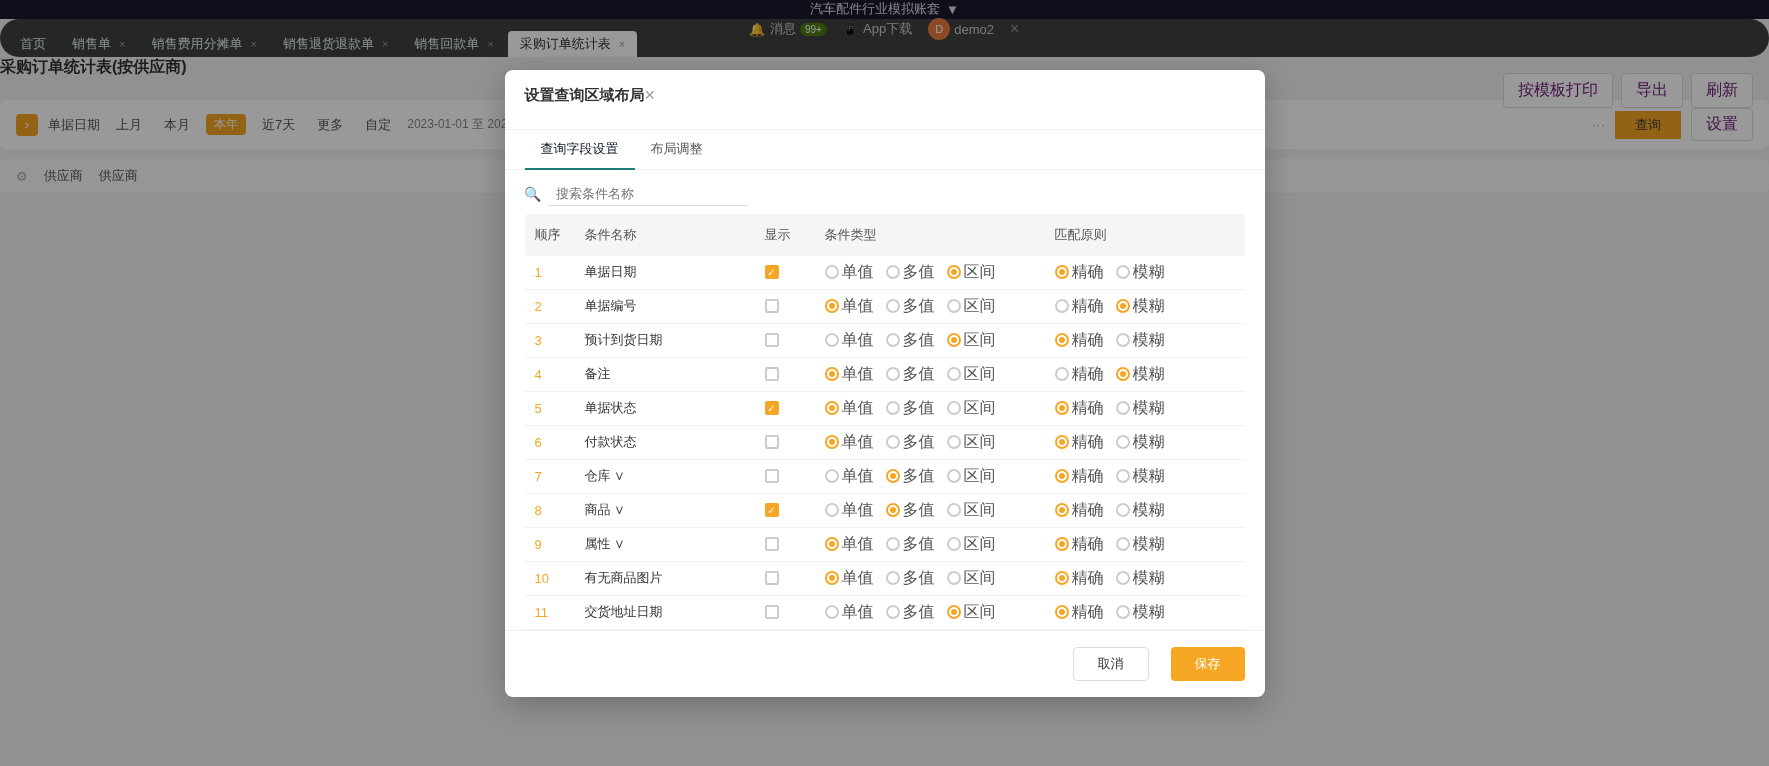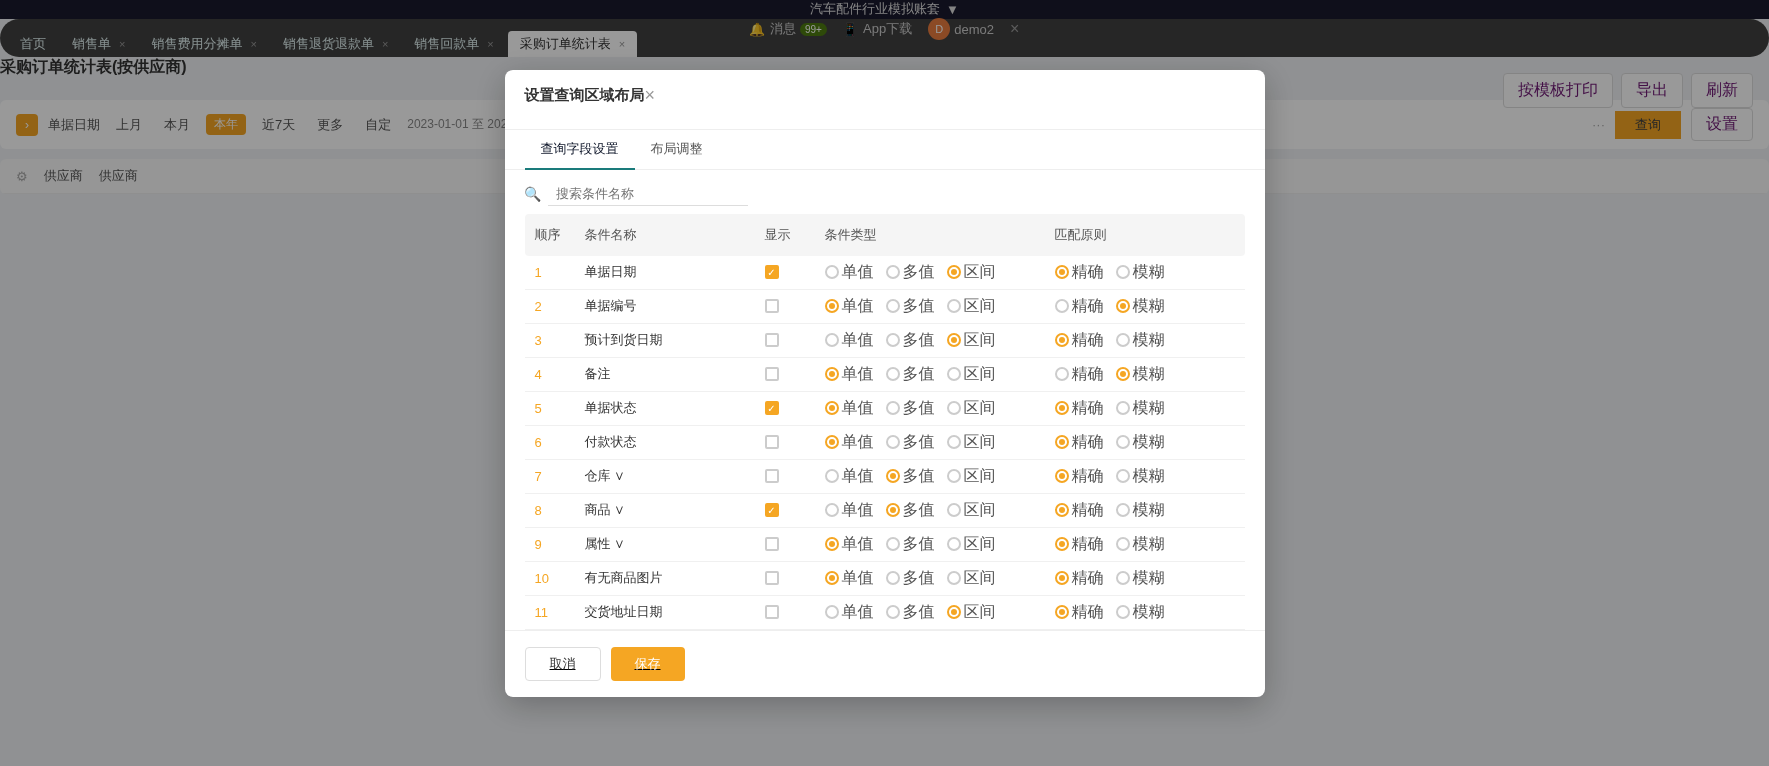--- a/index.html
+++ b/index.html
@@ -283,23 +283,23 @@
       background: #f5a623;
       border-color: #f5a623;
       color: white;
       font-size: 10px;
     }
 
     
     .dialog-footer {
       padding: 16px 20px;
       display: flex;
-      gap: 10px;
+      justify-content: flex-end;
+      gap: 22px;
       border-top: 1px solid #eee;
-      text-decoration: underline;
     }
     .btn-cancel {
       background: white;
       color: #333;
       border: 1px solid #ddd;
       padding: 7px 24px;
       border-radius: 4px;
       cursor: pointer;
       font-size: 13px;
     }

